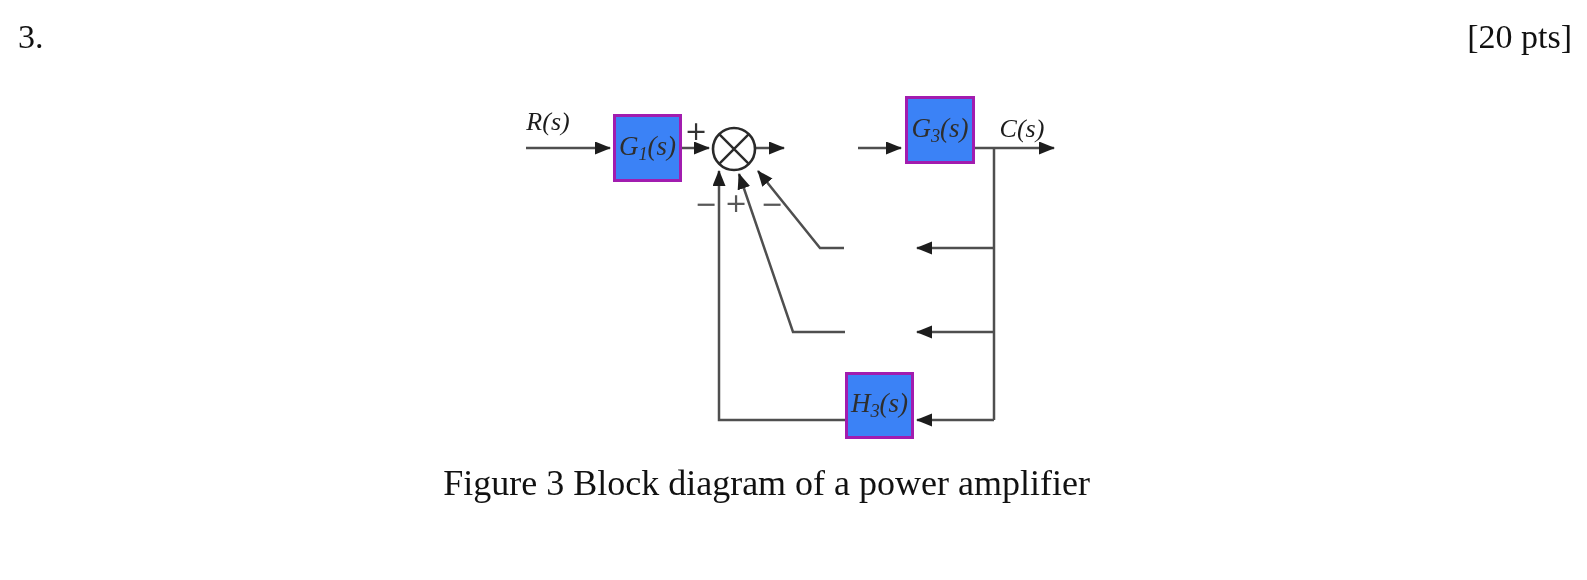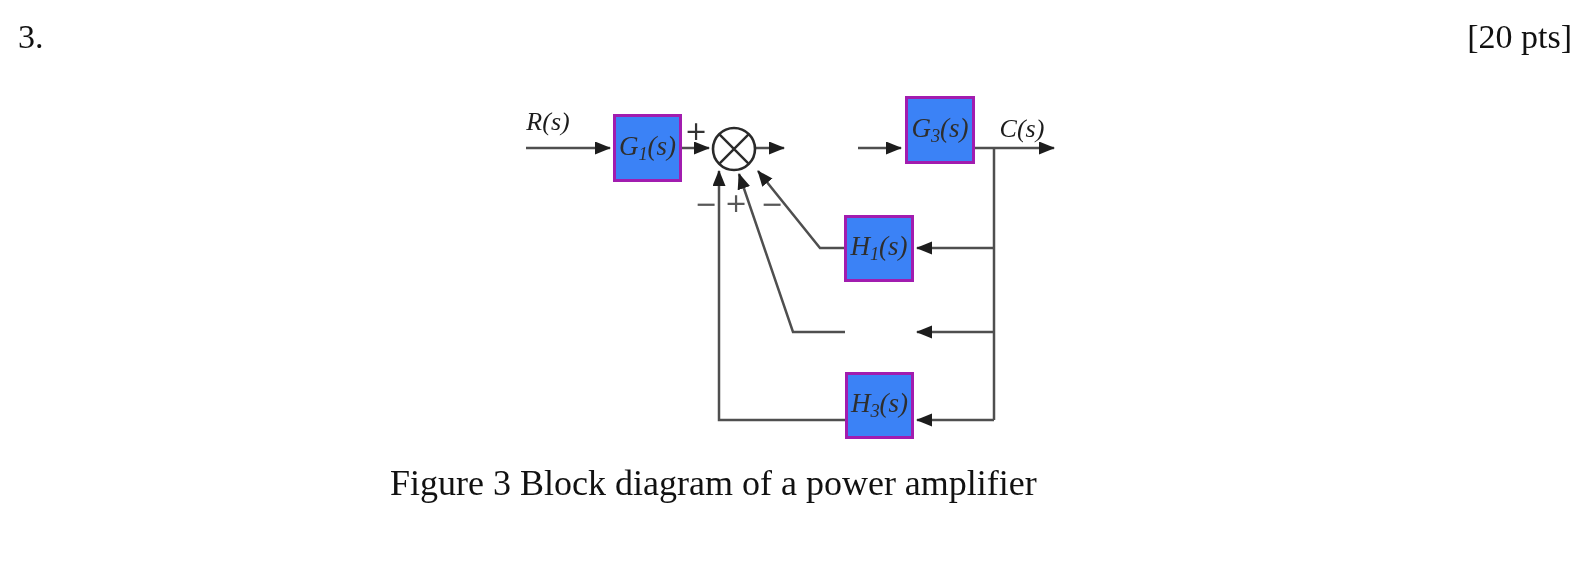--- a/index.html
+++ b/index.html
@@ -51,21 +51,21 @@
     font-size: 27px;
     line-height: 1;
     color: #585858;
     font-family: "DejaVu Sans", sans-serif;
   }
   .sign.top { color: #333333; }
 
   
   .caption {
     left: 390px; top: 462px; width: 700px;
-    text-align: left;
+    text-align: right;
     font-size: 36px;
     white-space: nowrap;
   }
 </style>
 </head>
 <body>
 
 <div class="page">
 
   <div class="abs q-number">3.</div>
@@ -99,23 +99,20 @@
     <circle cx="734" cy="149" r="21" fill="#ffffff" stroke="#2a2a2a" stroke-width="2.6"></circle>
     <path d="M719.2,134.2 L748.8,163.8 M719.2,163.8 L748.8,134.2" stroke="#2a2a2a" stroke-width="2.4" fill="none"></path>
   </svg>
 
   <div class="block" style="left:613px; top:114px; width:69px; height:68px">
     <span class="block-label"><span>G</span><sub>1</sub><span>(s)</span></span>
   </div>
   <div class="block" style="left:905px; top:96px; width:70px; height:68px">
     <span class="block-label"><span>G</span><sub>3</sub><span>(s)</span></span>
   </div>
-  <div class="block" style="left:844px; top:215px; width:70px; height:67px">
-    <span class="block-label"><span>H</span><sub>1</sub><span>(s)</span></span>
-  </div>
   <div class="block" style="left:845px; top:372px; width:69px; height:67px">
     <span class="block-label"><span>H</span><sub>3</sub><span>(s)</span></span>
   </div>
 
   <div class="abs sig-label center-anchor" style="left:548px; top:122px">R(s)</div>
   <div class="abs sig-label center-anchor" style="left:1022px; top:129px">C(s)</div>
 
   <div class="abs sign top center-anchor" style="left:696px; top:130px">+</div>
   <div class="abs sign center-anchor" style="left:706px; top:203px">−</div>
   <div class="abs sign center-anchor" style="left:736px; top:202px">+</div>

